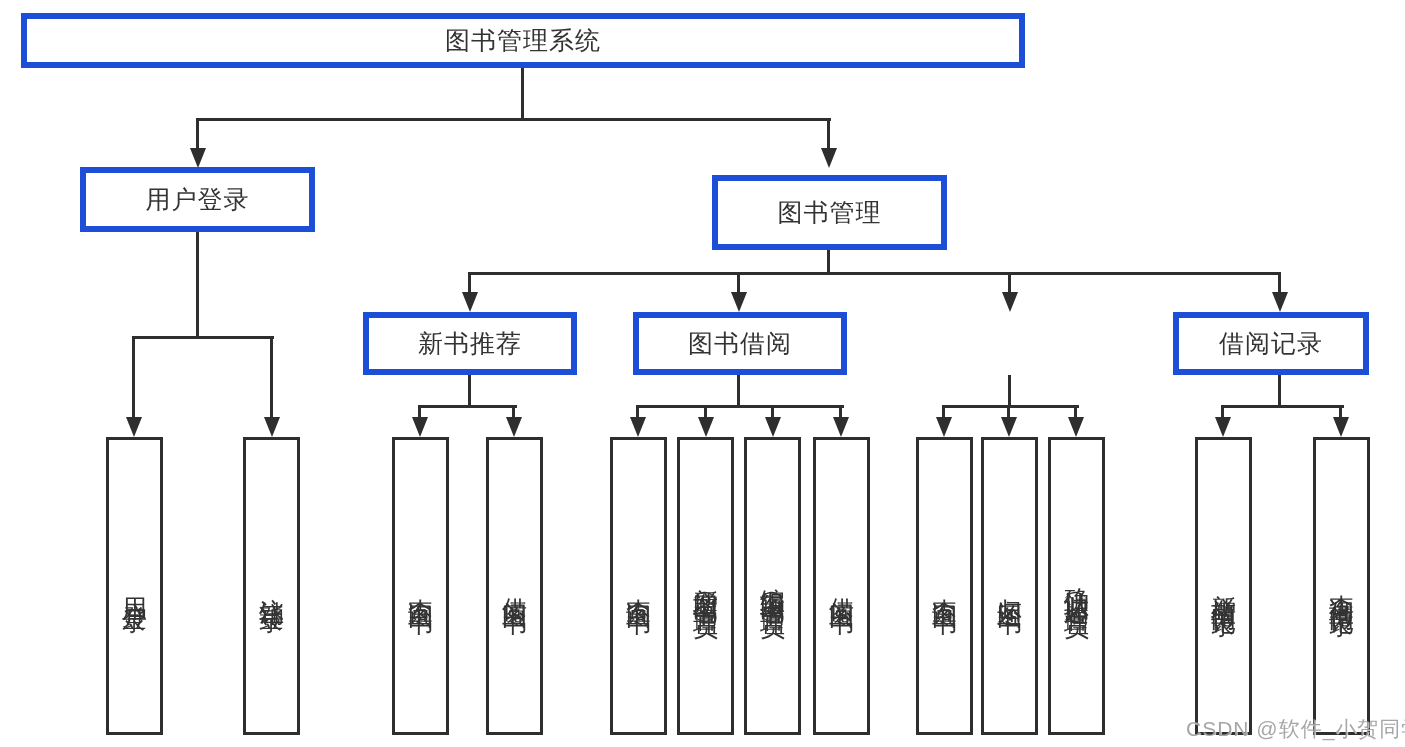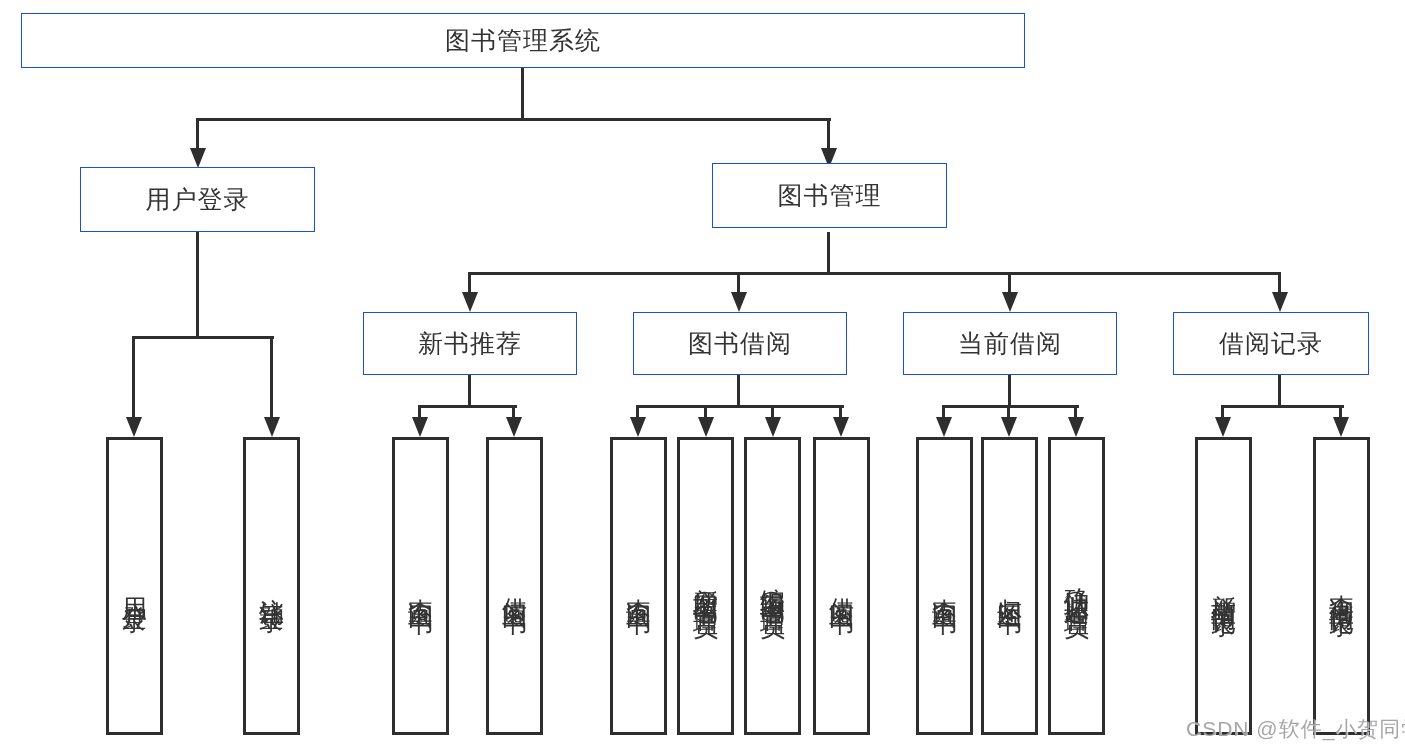--- a/index.html
+++ b/index.html
@@ -1,21 +1,21 @@
 <!DOCTYPE html>
 <html><head>
 <meta charset="utf-8">
 <style>
   html,body{margin:0;padding:0;background:#fff;}
   body{width:1405px;height:747px;overflow:hidden;
        font-family:"Liberation Sans","DejaVu Sans",sans-serif;}
   #canvas{position:relative;width:1405px;height:747px;background:#fff;}
 
   .hbox{position:absolute;box-sizing:border-box;background:#fff;
-        border:1px solid #1d4ed8;display:flex;align-items:center;justify-content:center;
+        border:6px solid #1d4ed8;display:flex;align-items:center;justify-content:center;
         font-size:25px;color:#333;letter-spacing:1px;white-space:nowrap;}
 
   .vbox{position:absolute;box-sizing:border-box;background:#fff;
         border:3px solid #2e2e2e;top:437px;width:57px;height:298px;
         writing-mode:vertical-lr;text-orientation:mixed;
         text-align:center;line-height:51px;font-size:25px;letter-spacing:4px;color:#333;}
 
   .ln{position:absolute;background:#2e2e2e;}
   .v{width:3px;}
   .h{height:3px;}
@@ -88,25 +88,24 @@
   <div class="ln v" style="left:1278px;top:375px;height:30px"></div>
   <div class="ln h" style="left:1221px;top:405px;width:123px"></div>
   <div class="ln v" style="left:1221px;top:408px;height:13px"></div>
   <div class="arw" style="left:1215px;top:417px"></div>
   <div class="ln v" style="left:1339px;top:408px;height:13px"></div>
   <div class="arw" style="left:1333px;top:417px"></div>
 
   <div class="hbox" style="left:21px;top:13px;width:1004px;height:55px">图书管理系统</div>
 
   <div class="hbox" style="left:80px;top:167px;width:235px;height:65px">用户登录</div>
-  <div class="hbox" style="left:712px;top:163px;width:235px;height:65px">图书管理</div>
+  <div class="hbox" style="left:712px;top:175px;width:235px;height:75px">图书管理</div>
 
   <div class="hbox" style="left:363px;top:312px;width:214px;height:63px">新书推荐</div>
   <div class="hbox" style="left:633px;top:312px;width:214px;height:63px">图书借阅</div>
-  <div class="hbox" style="left:903px;top:312px;width:214px;height:63px">当前借阅</div>
   <div class="hbox" style="left:1173px;top:312px;width:196px;height:63px">借阅记录</div>
 
   <div class="vbox" style="left:106px">用户登录</div>
   <div class="vbox" style="left:243px">注销登录</div>
 
   <div class="vbox" style="left:392px">查询图书</div>
   <div class="vbox" style="left:486px">借阅图书</div>
 
   <div class="vbox" style="left:610px">查询图书</div>
   <div class="vbox" style="left:677px">新增图书（管理员）</div>

